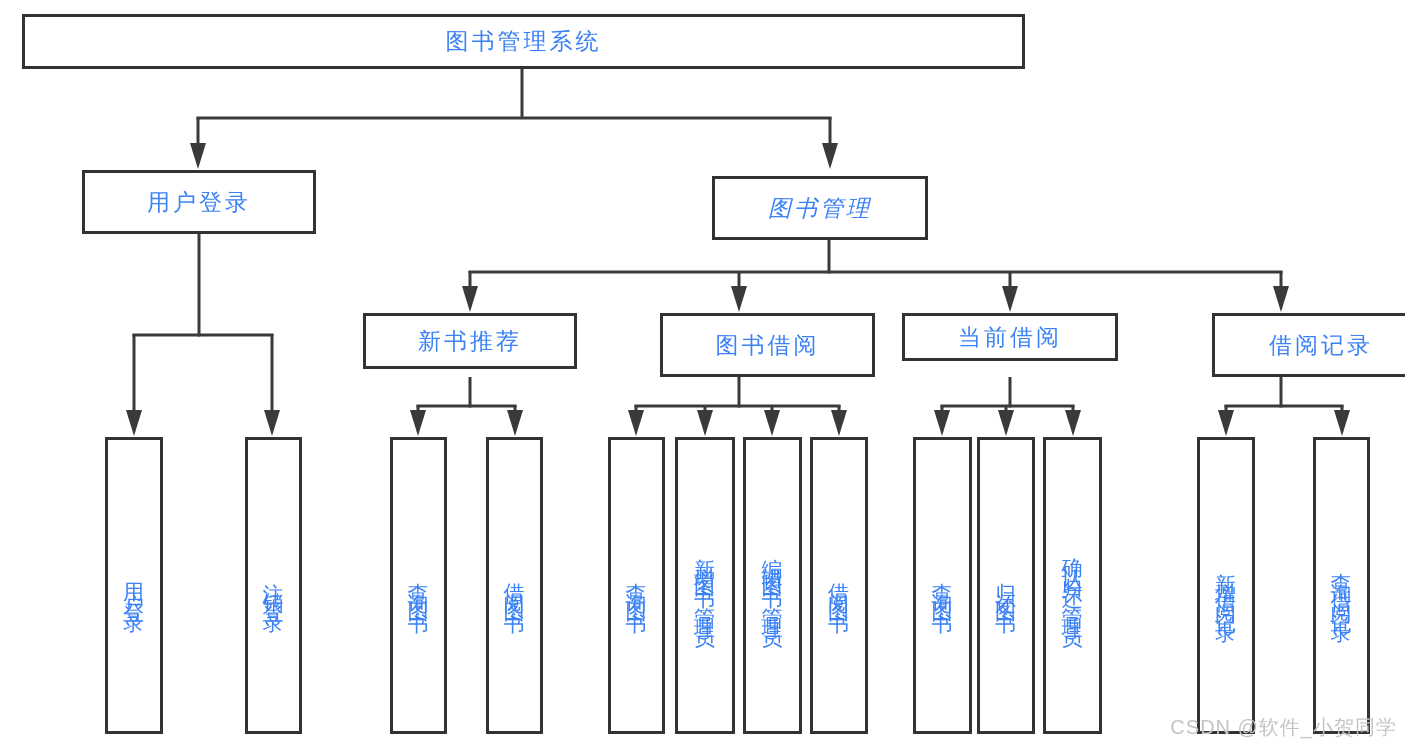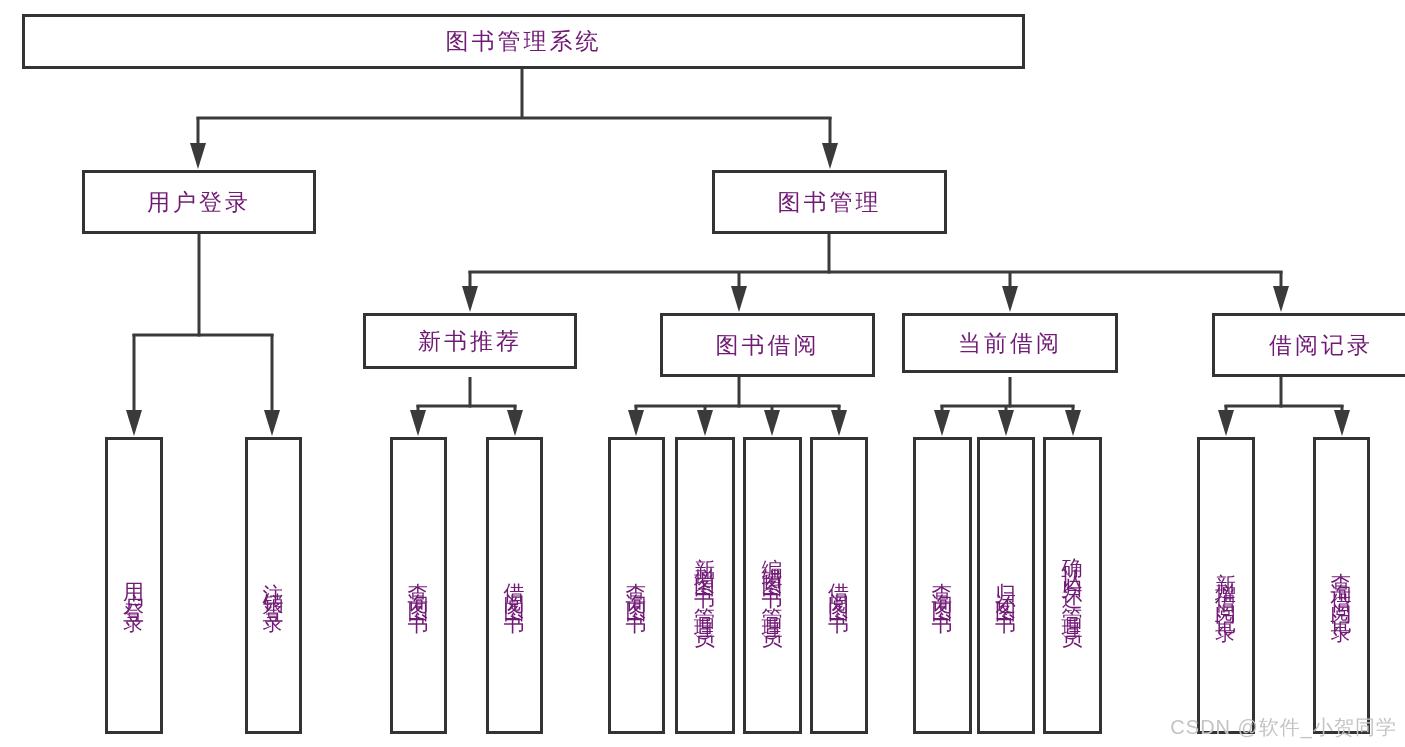--- a/index.html
+++ b/index.html
@@ -20,21 +20,21 @@
     width: 1405px; height: 747px;
   }
   .box {
     position: absolute;
     box-sizing: border-box;
     background: #ffffff;
     border: 3px solid #333333;
     display: flex;
     align-items: center;
     justify-content: center;
-    color: #701a75;
+    color: #3b82f6;
     text-align: center;
     z-index: 2;
   }
   .h-label {
     font-size: 23px;
     letter-spacing: 3px;
     white-space: nowrap;
   }
   .v-box {
     top: 437px;
@@ -130,31 +130,31 @@
     </g>
   </svg>
 
   <div class="box" style="left:22px; top:14px; width:1003px; height:55px;">
     <span class="h-label">图书管理系统</span>
   </div>
 
   <div class="box" style="left:82px; top:170px; width:234px; height:64px;">
     <span class="h-label">用户登录</span>
   </div>
-  <div class="box" style="left:712px; top:170px; width:235px; height:64px;">
+  <div class="box" style="left:712px; top:176px; width:216px; height:64px;font-style:italic;">
     <span class="h-label">图书管理</span>
   </div>
 
   <div class="box" style="left:363px; top:313px; width:214px; height:56px;">
     <span class="h-label">新书推荐</span>
   </div>
   <div class="box" style="left:660px; top:313px; width:215px; height:64px;">
     <span class="h-label">图书借阅</span>
   </div>
-  <div class="box" style="left:902px; top:313px; width:216px; height:60px;">
+  <div class="box" style="left:902px; top:313px; width:216px; height:48px;">
     <span class="h-label">当前借阅</span>
   </div>
   <div class="box" style="left:1172px; top:313px; width:218px; height:64px;margin-left:40px;">
     <span class="h-label">借阅记录</span>
   </div>
 
   <div class="box v-box" style="left:105px; width:58px;">
     <span class="v-label">用户登录</span>
   </div>
   <div class="box v-box" style="left:245px; width:57px;">

